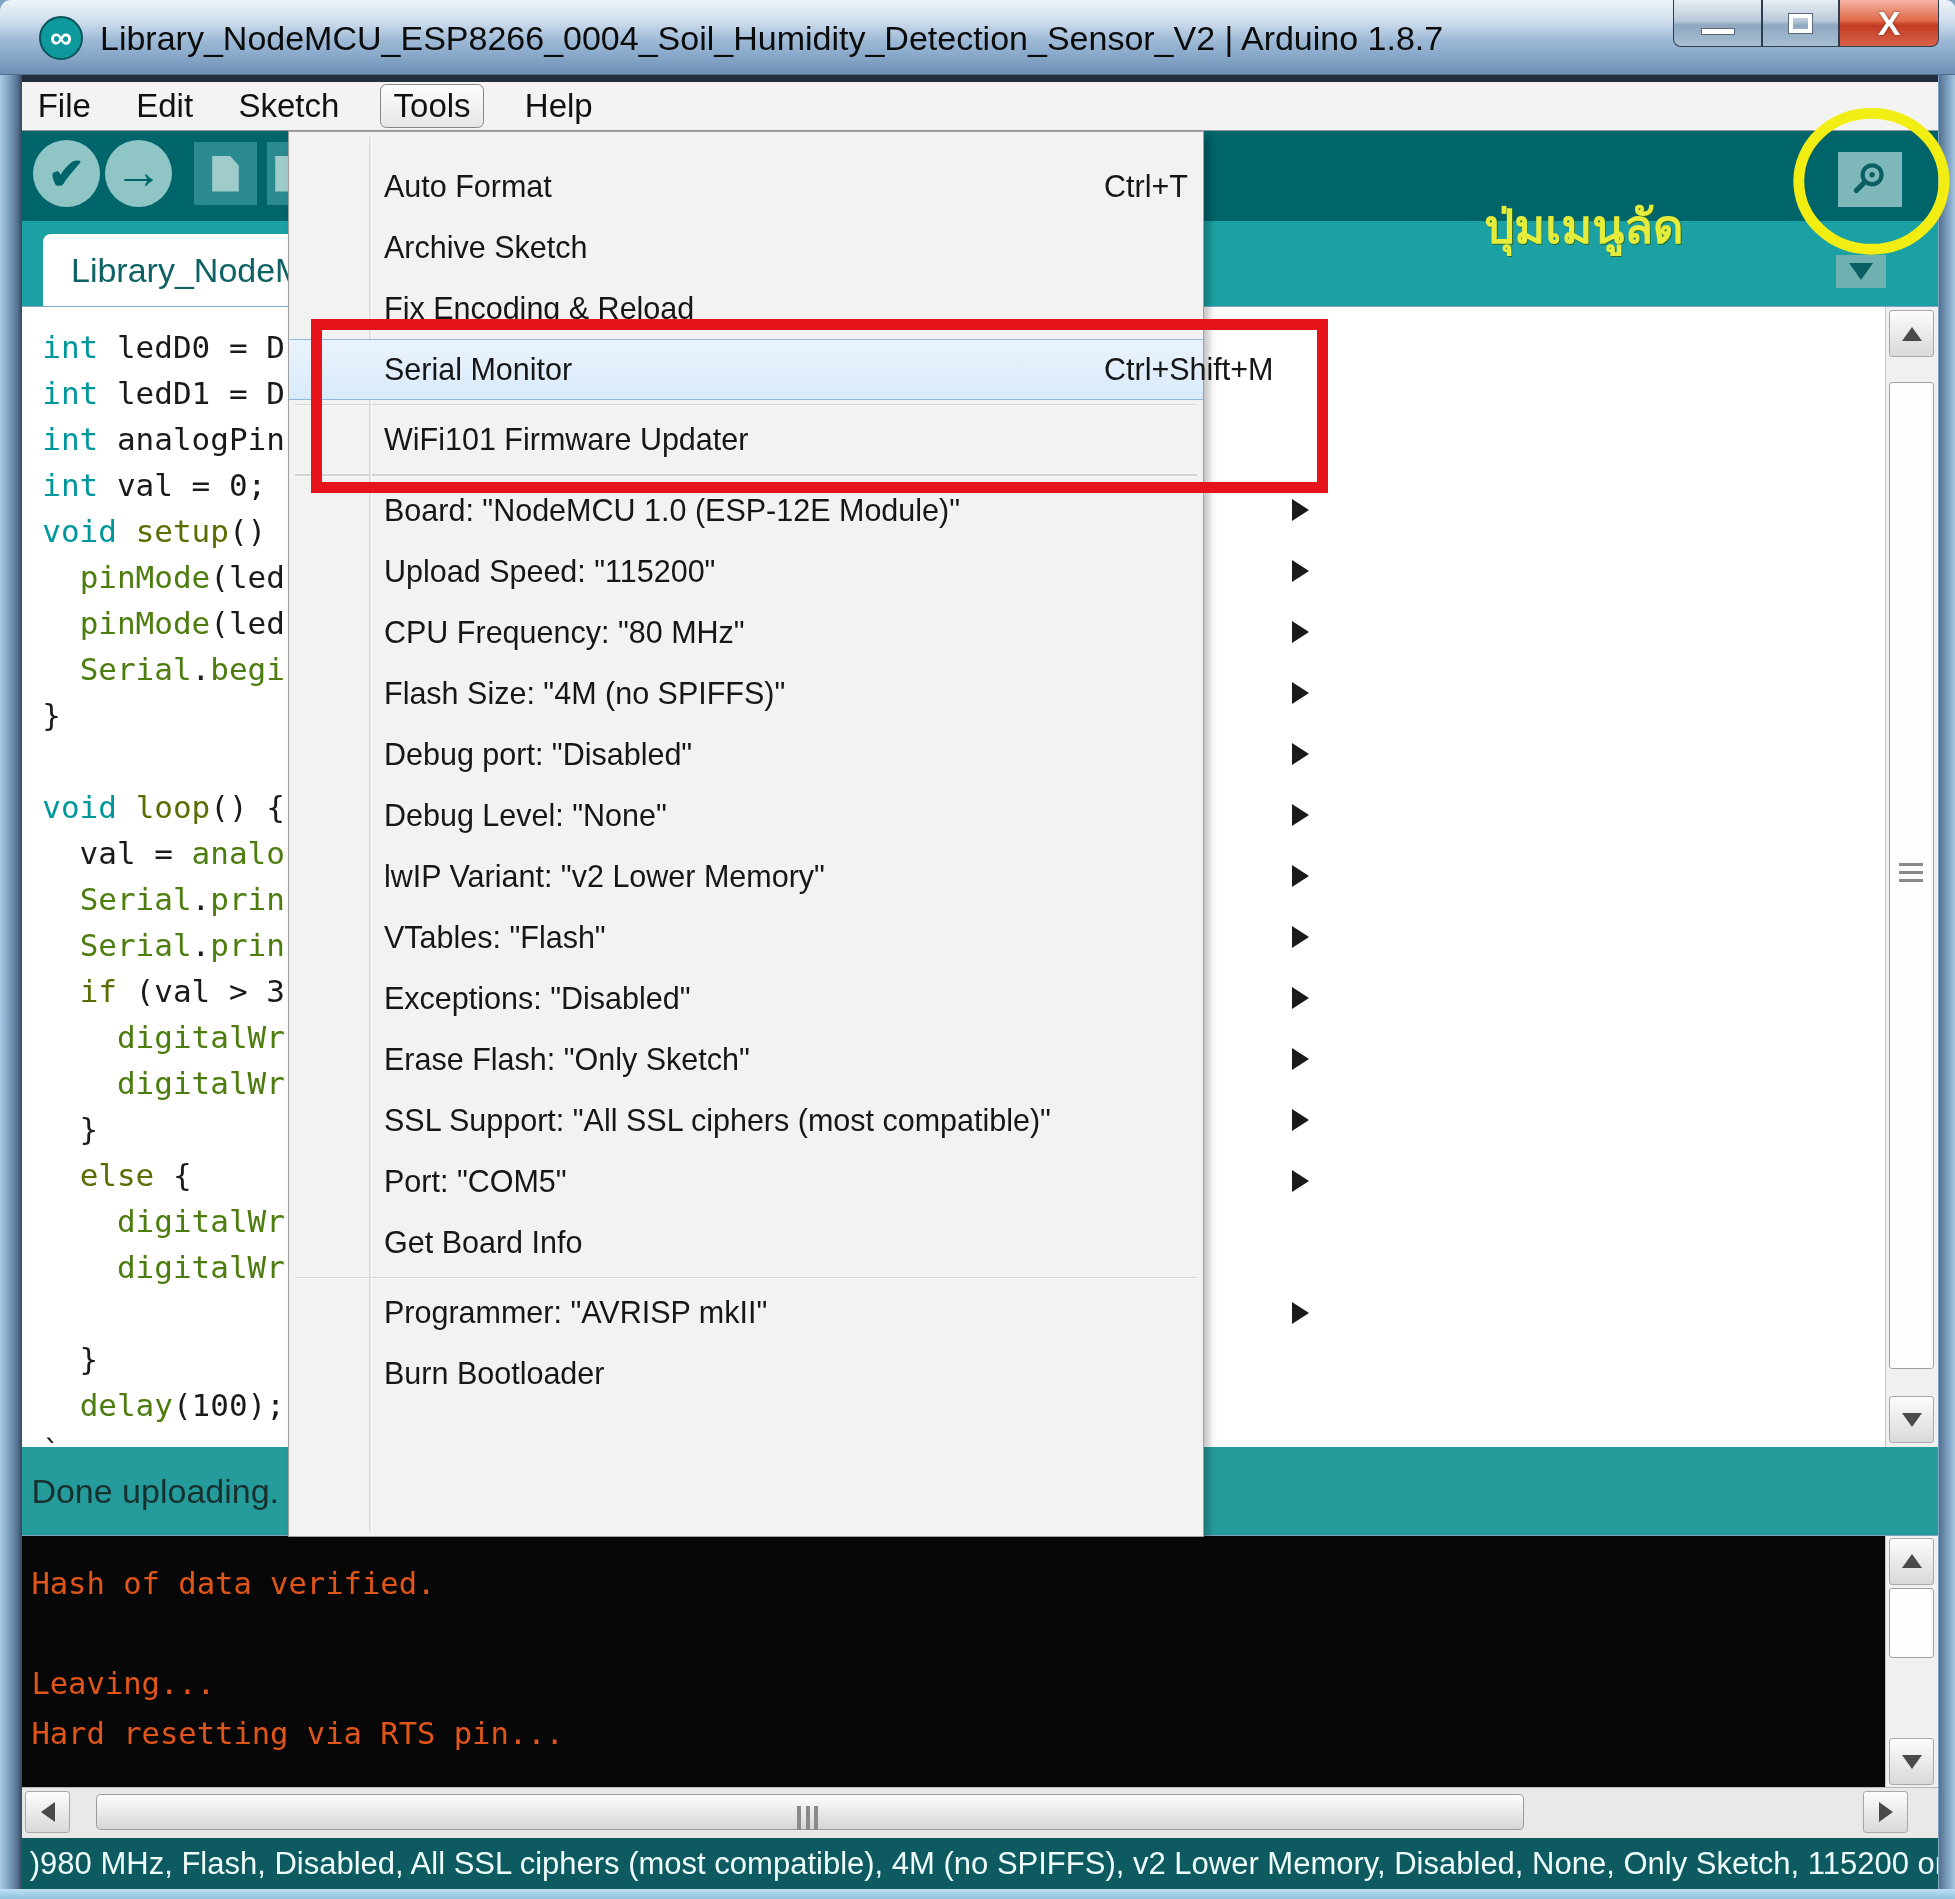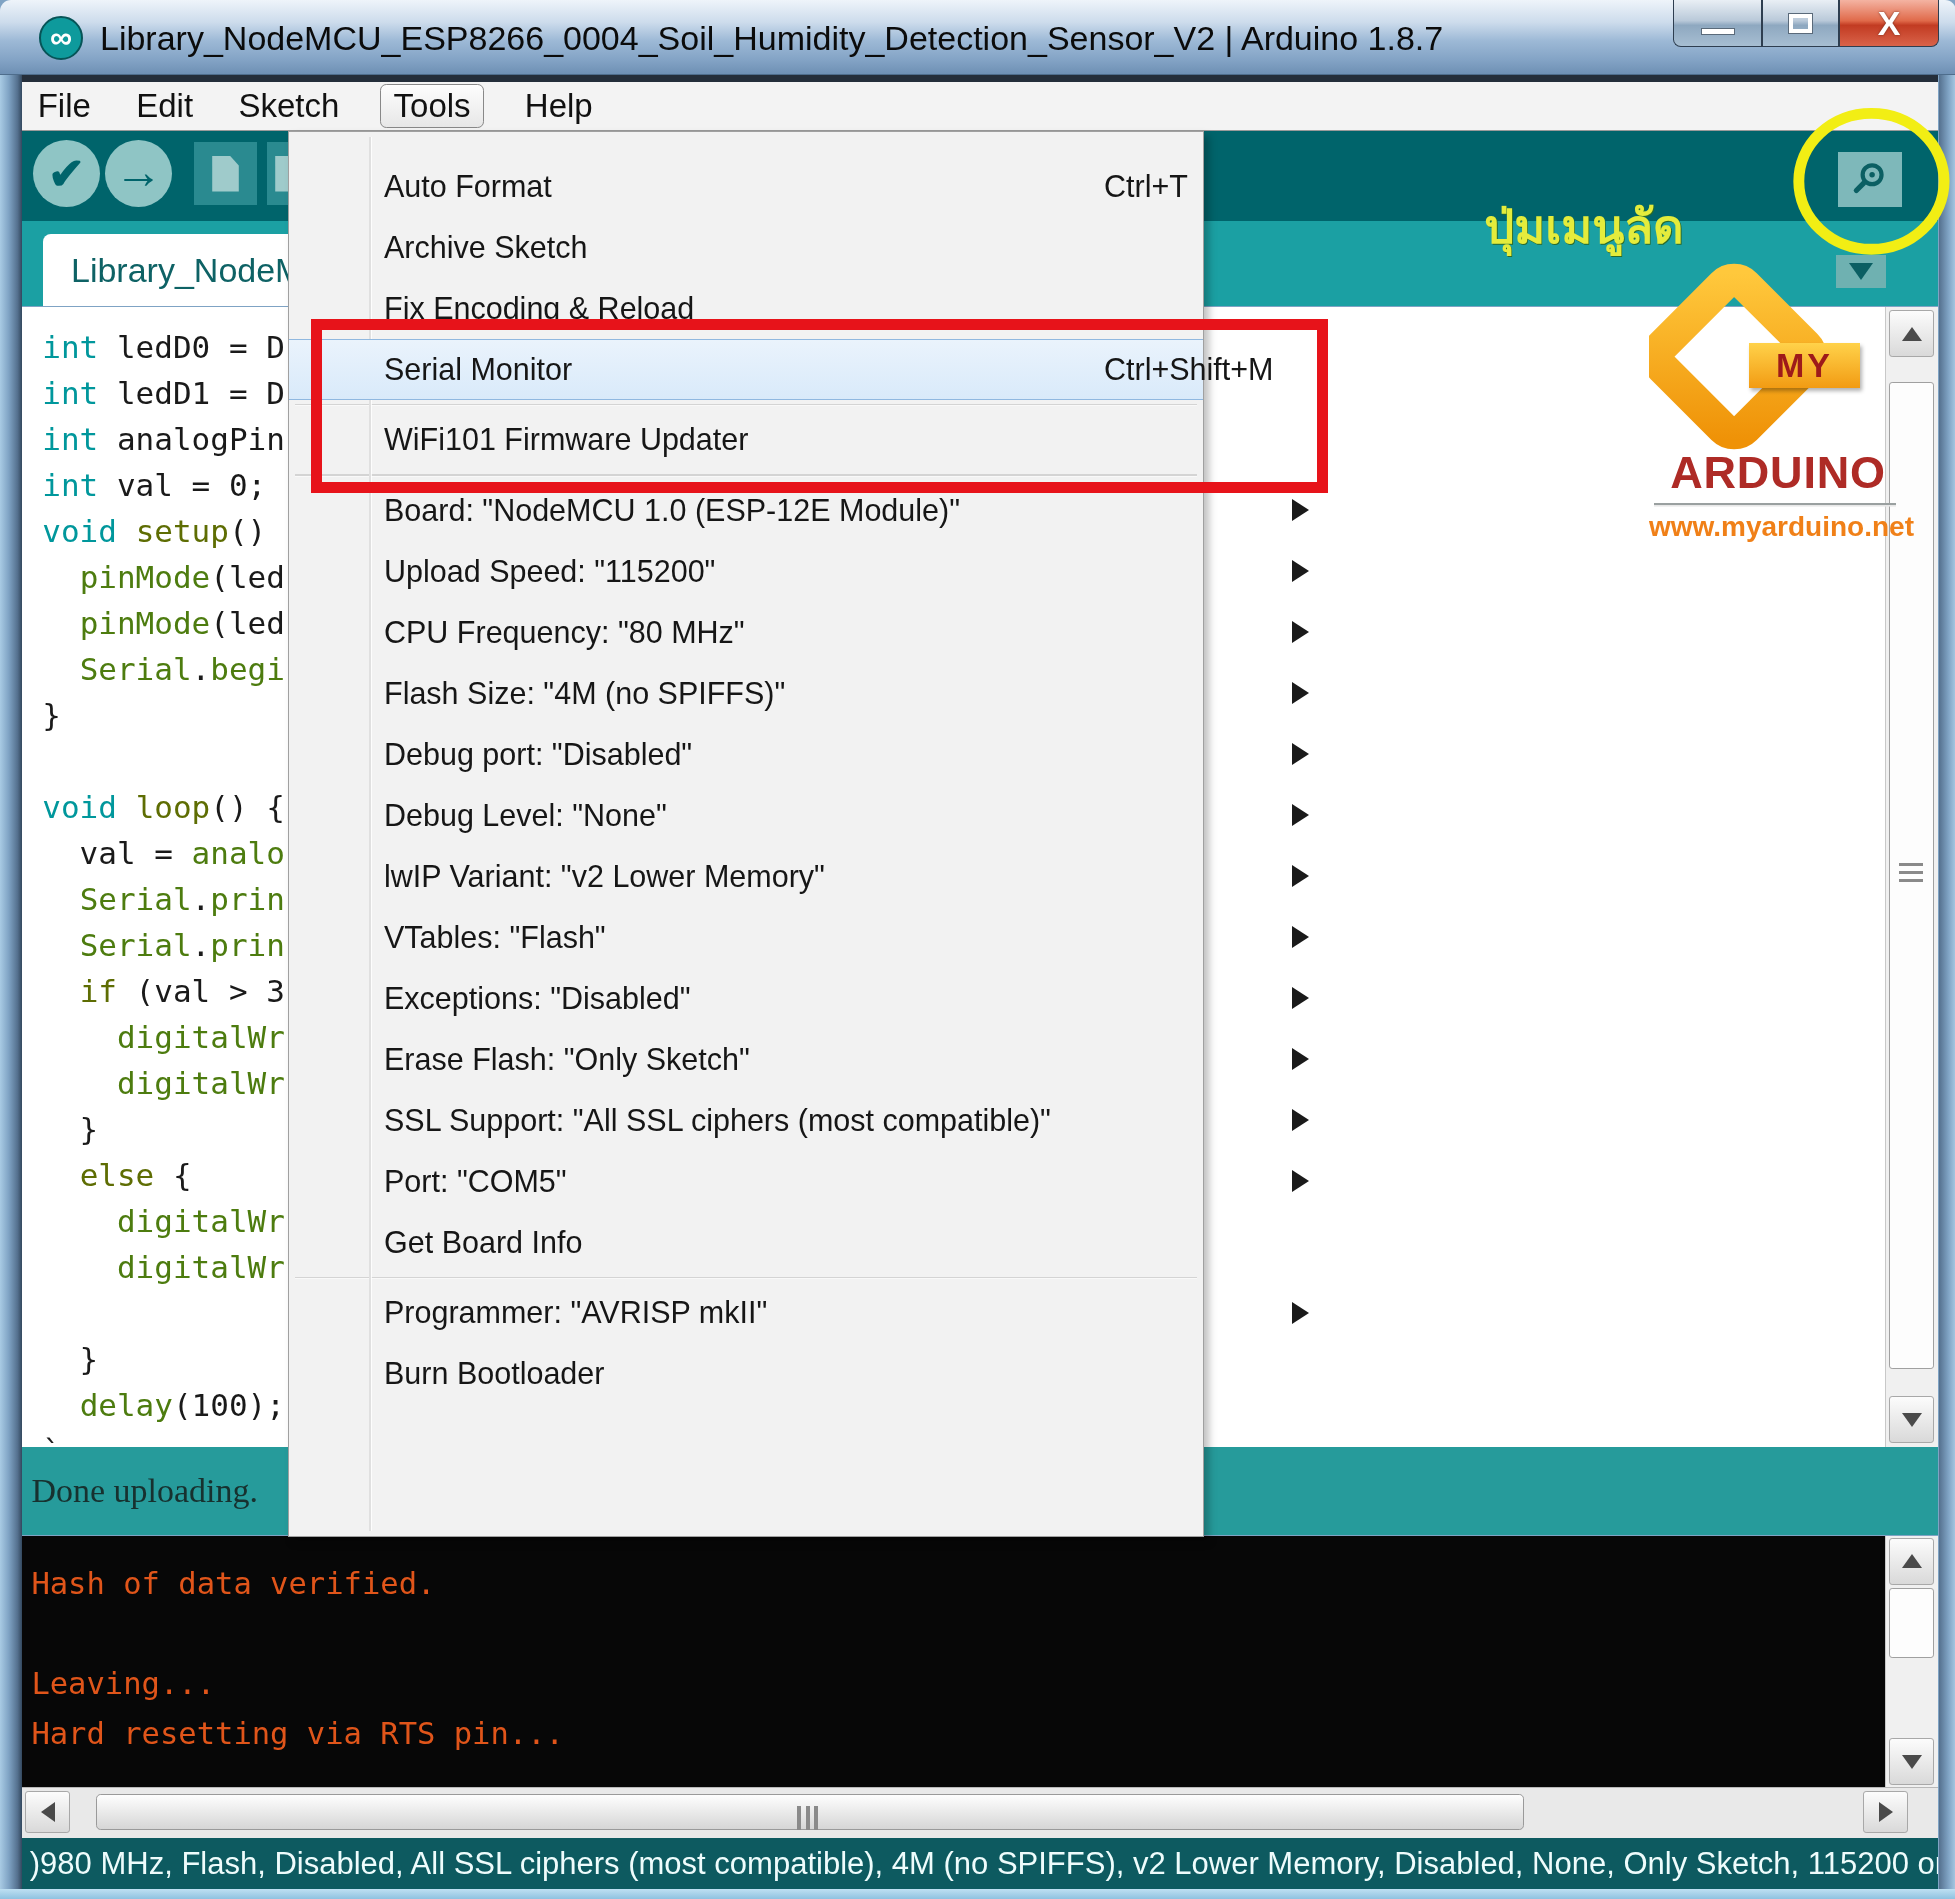--- a/index.html
+++ b/index.html
@@ -31,21 +31,21 @@
     border-top:7px solid #242e3a;border-bottom:1.6px solid #9a9a9a;display:flex;align-items:center;gap:36px;padding-left:11px;
     font-size:33px;color:#111;}
   .mb-item{padding:1.6px 4.7px;}
   .mb-item.mb-active{border:1.6px solid #888;border-radius:6.3px;padding:1.6px 12.5px;
     background:linear-gradient(#fdfdfd,#e7e7e7);box-shadow:inset 0 0.8px 0 #fff;}
   
   .toolbar{position:absolute;left:22px;top:131px;width:1916px;height:91px;background:#00646b;}
   .tabbar{position:absolute;left:22px;top:221px;width:1916px;height:85px;background:#1ba0a3;}
   .editor{position:absolute;left:22px;top:307px;width:1916px;height:1140px;background:#ffffff;}
   .statusbar{position:absolute;left:22px;top:1447px;width:1916px;height:88px;background:#269b9b;display:flex;align-items:center;}
-  .statusbar span{margin-left:9.4px;font-size:34px;color:#17312f;font-family:Liberation Serif, serif;}
+  .statusbar span{margin-left:9.4px;font-size:34px;color:#17312f;}
   .console{position:absolute;left:22px;top:1536px;width:1916px;height:252px;background:#070707;overflow:hidden;}
   .hscroll{position:absolute;left:22px;top:1787px;width:1916px;height:51px;background:#e9e9e9;border-top:1.6px solid #b8b8b8;}
   .footer{position:absolute;left:22px;top:1838px;width:1916px;height:51px;background:#0d5a60;display:flex;align-items:center;overflow:hidden;}
   .footer span{margin-left:7.8px;font-size:31px;color:#eefcfc;white-space:nowrap;}
   
   .tb-circle{position:absolute;top:9.4px;width:67px;height:67px;border-radius:50%;background:#8fc5c5;
     display:flex;align-items:center;justify-content:center;color:#00646b;font-weight:bold;}
   .tb-circle .ck{font-size:44px;}
   .tb-circle .ar{font-size:48px;margin-top:-4.7px;}
   .tb-square{position:absolute;top:11px;width:63px;height:63px;background:#2a8a90;display:flex;align-items:center;justify-content:center;}
@@ -158,35 +158,20 @@
       <span>Library_NodeM</span>
     </div>
     <div class="tab-drop">
       <div class="tri-down"></div>
     </div>
   </div>
 
   <div class="editor">
     <div class="code" id="code-lines"><div class="code-line"><span class="c-kw">int</span><span class="c-pl"> ledD0 = D</span></div><div class="code-line"><span class="c-kw">int</span><span class="c-pl"> ledD1 = D</span></div><div class="code-line"><span class="c-kw">int</span><span class="c-pl"> analogPin</span></div><div class="code-line"><span class="c-kw">int</span><span class="c-pl"> val = 0;</span></div><div class="code-line"><span class="c-kw">void</span><span class="c-pl"> </span><span class="c-fn">setup</span><span class="c-pl">()</span></div><div class="code-line"><span class="c-pl">  </span><span class="c-api">pinMode</span><span class="c-pl">(led</span></div><div class="code-line"><span class="c-pl">  </span><span class="c-api">pinMode</span><span class="c-pl">(led</span></div><div class="code-line"><span class="c-pl">  </span><span class="c-api">Serial</span><span class="c-pl">.</span><span class="c-api">begi</span></div><div class="code-line"><span class="c-pl">}</span></div><div class="code-line">&nbsp;</div><div class="code-line"><span class="c-kw">void</span><span class="c-pl"> </span><span class="c-fn">loop</span><span class="c-pl">() {</span></div><div class="code-line"><span class="c-pl">  val = </span><span class="c-api">analo</span></div><div class="code-line"><span class="c-pl">  </span><span class="c-api">Serial</span><span class="c-pl">.</span><span class="c-api">prin</span></div><div class="code-line"><span class="c-pl">  </span><span class="c-api">Serial</span><span class="c-pl">.</span><span class="c-api">prin</span></div><div class="code-line"><span class="c-pl">  </span><span class="c-fn">if</span><span class="c-pl"> (val &gt; 3</span></div><div class="code-line"><span class="c-pl">    </span><span class="c-api">digitalWr</span></div><div class="code-line"><span class="c-pl">    </span><span class="c-api">digitalWr</span></div><div class="code-line"><span class="c-pl">  }</span></div><div class="code-line"><span class="c-pl">  </span><span class="c-fn">else</span><span class="c-pl"> {</span></div><div class="code-line"><span class="c-pl">    </span><span class="c-api">digitalWr</span></div><div class="code-line"><span class="c-pl">    </span><span class="c-api">digitalWr</span></div><div class="code-line">&nbsp;</div><div class="code-line"><span class="c-pl">  }</span></div><div class="code-line"><span class="c-pl">  </span><span class="c-api">delay</span><span class="c-pl">(100);</span></div><div class="code-line"><span class="c-pl">`</span></div></div>
 
-    <div class="logo" style="top:-48px;">
-      <svg width="203" height="203" viewBox="0 0 260 260" style="position:absolute;left:0;top:0">
-        <defs>
-          <linearGradient id="og" x1="0" y1="0" x2="1" y2="1">
-            <stop offset="0" stop-color="#ffc83c"></stop>
-              <stop offset="1" stop-color="#ef9207"></stop>
-          </linearGradient>
-        </defs>
-        <rect x="34" y="50" width="150" height="150" rx="20" fill="none" stroke="url(#og)" stroke-width="42" transform="rotate(45 109 125)"></rect>
-      </svg>
-      <div class="my-badge">MY</div>
-      <div class="brand">ARDUINO</div>
-      <div class="rule"></div>
-      <div class="url">www.myarduino.net</div>
-    </div>
 
     <div class="vscroll">
       <div class="sbtn" style="top:3.1px">
           <div class="tri-up-s"></div>
         </div>
       <div class="vthumb" style="top:75px;height:987px">
         <div class="grip-h" style="top:480px"></div>
         <div class="grip-h" style="top:488px"></div>
         <div class="grip-h" style="top:496px"></div>
       </div>

